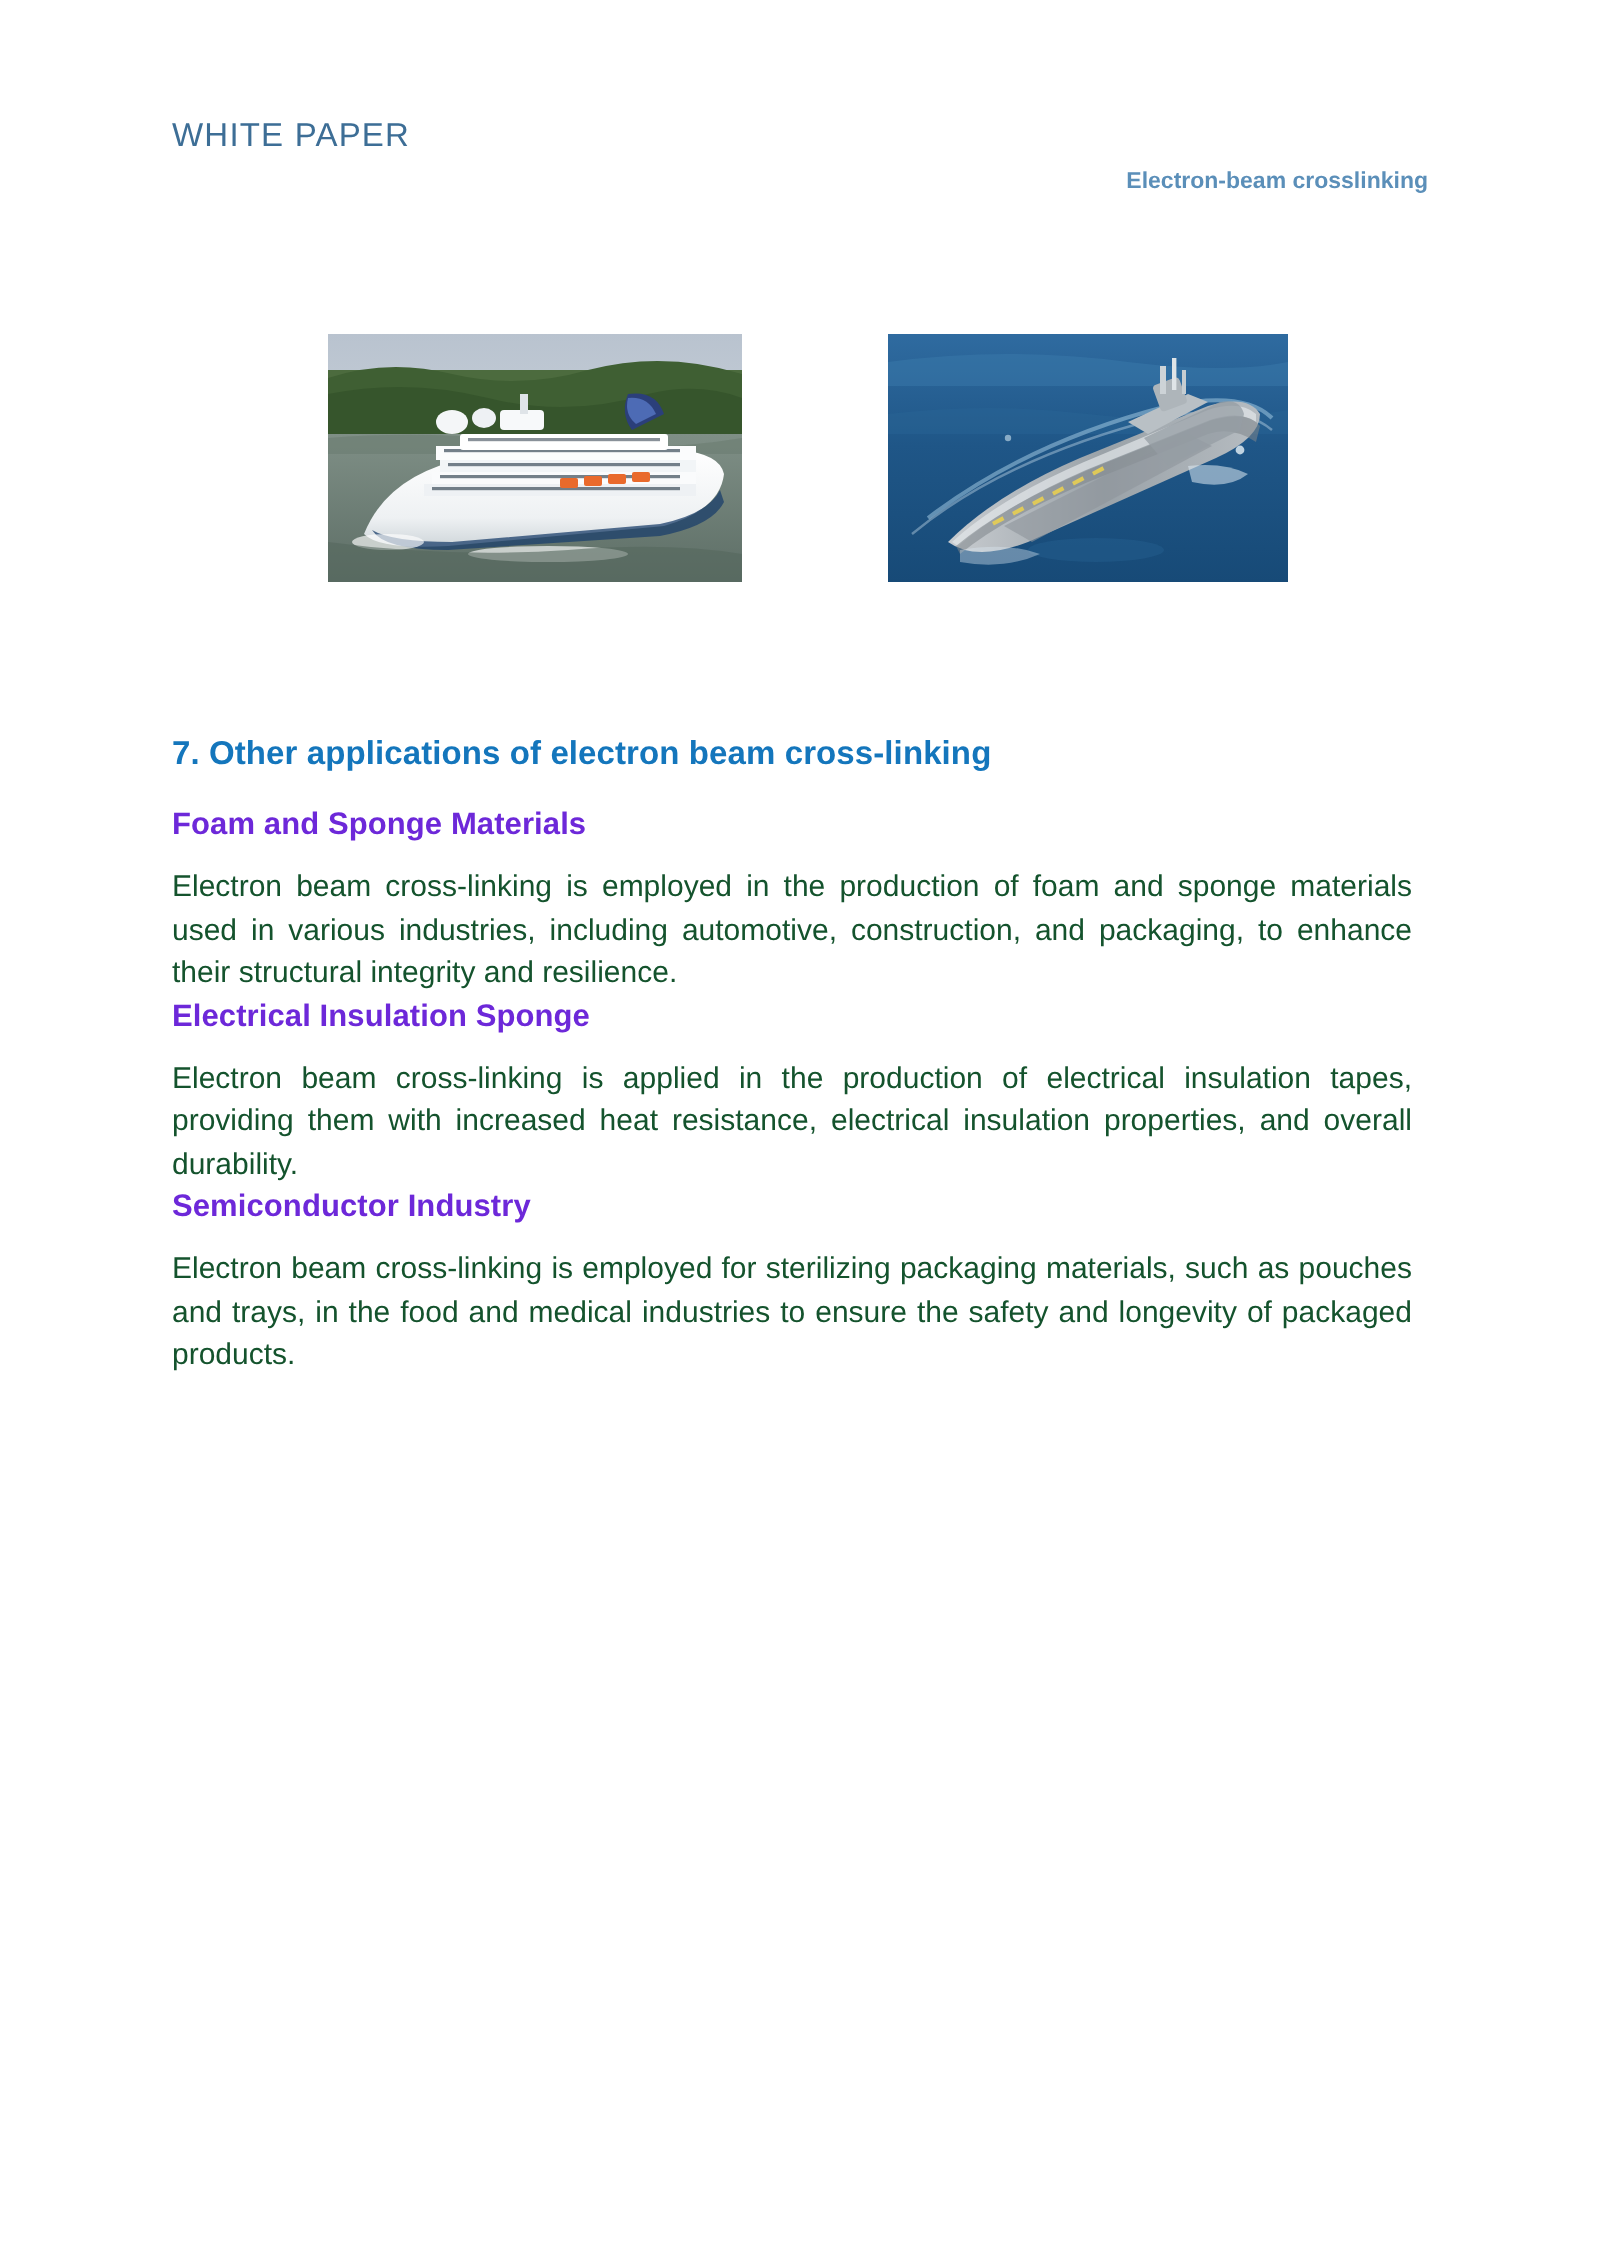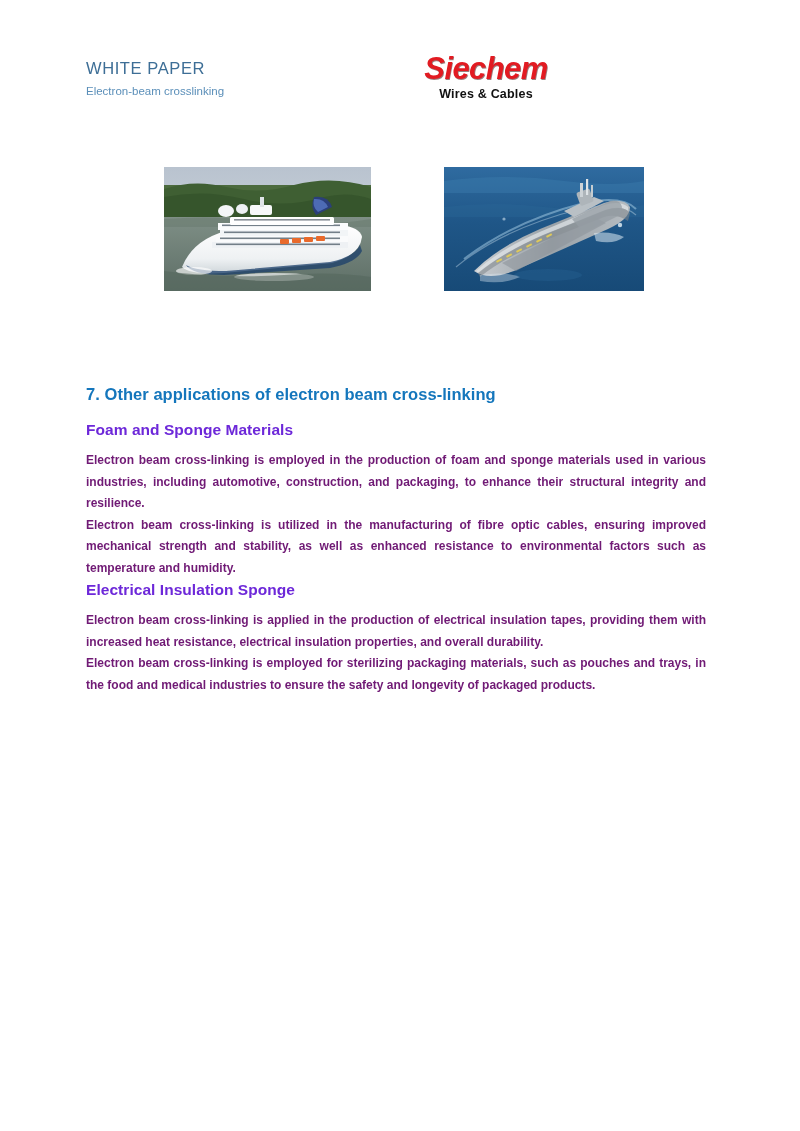--- a/index.html
+++ b/index.html
@@ -33,24 +33,25 @@
     font-size: 16.5px;
     letter-spacing: 0.6px;
     color: #3d6e96;
     font-weight: 400;
     line-height: 20px;
     white-space: nowrap;
   }
   .header-subtitle {
     font-size: 11.5px;
     color: #5b8fb9;
-    font-weight: 400;
+    font-weight: 700;
     line-height: 16px;
     margin-top: 5px;
     white-space: nowrap;
+    text-align: right;
   }
 
   .logo-block {
     position: absolute;
     right: 86px;
     top: 52px;
     width: 176px;
     text-align: center;
   }
   .logo-word {
@@ -108,62 +109,57 @@
   .content {
     position: absolute;
     left: 86px;
     top: 366px;
     width: 620px;
   }
   h1.section-title {
     font-size: 16.5px;
     font-weight: bold;
     color: #1476bc;
-    margin: 17px 0 14px 0;
+    margin: 0 0 14px 0;
     line-height: 22px;
     letter-spacing: 0.05px;
   }
   h2.sub-title {
     font-size: 15.5px;
     font-weight: bold;
     color: #6d28d9;
     margin: 0 0 10px 0;
     line-height: 21px;
     letter-spacing: 0.05px;
   }
   p.body-text {
-    font-size: 12px;
-    color: #701a75;
+    font-size: 15px;
+    color: #14532d;
     margin: 0 0 22px 0;
     line-height: 21.5px;
     text-align: justify;
     text-justify: inter-word;
-    font-weight: bold;
   }
   p.body-text:last-child {
     margin-bottom: 0;
   }
   .block {
     margin-bottom: 0;
   }
 </style>
 </head>
 <body>
 
 <div class="page">
 
   <div class="doc-header">
     <div class="header-title">WHITE PAPER</div>
     <div class="header-subtitle">Electron-beam crosslinking</div>
   </div>
 
-  <div class="logo-block">
-    <div class="logo-word">Siechem</div>
-    <div class="logo-tagline">Wires &amp; Cables</div>
-  </div>
 
   <div class="image-row">
 
     <div class="photo photo-cruise">
       <svg viewBox="0 0 207 124" preserveAspectRatio="none">
         <defs>
           <linearGradient id="skyGrad" x1="0" y1="0" x2="0" y2="1">
             <stop offset="0%" stop-color="#b9c3cf"></stop>
             <stop offset="100%" stop-color="#d6dde3"></stop>
           </linearGradient>
@@ -270,29 +266,29 @@
   <div class="content">
 
     <h1 class="section-title">7. Other applications of electron beam cross-linking</h1>
 
     <div class="block">
       <h2 class="sub-title">Foam and Sponge Materials</h2>
       <p class="body-text">Electron beam cross-linking is employed in the production of foam and sponge materials used in various industries, including automotive, construction, and packaging, to enhance their structural integrity and resilience.</p>
     </div>
 
     <div class="block">
-      <p class="body-text">Electron beam cross-linking is utilized in the manufacturing of fibre optic cables, ensuring improved mechanical strength and stability, as well as enhanced resistance to environmental factors such as temperature and humidity.</p>
     </div>
 
     <div class="block">
       <h2 class="sub-title">Electrical Insulation Sponge</h2>
       <p class="body-text">Electron beam cross-linking is applied in the production of electrical insulation tapes, providing them with increased heat resistance, electrical insulation properties, and overall durability.</p>
     </div>
 
     <div class="block">
+      <h2 class="sub-title">Semiconductor Industry</h2>
     </div>
 
     <div class="block">
       <p class="body-text">Electron beam cross-linking is employed for sterilizing packaging materials, such as pouches and trays, in the food and medical industries to ensure the safety and longevity of packaged products.</p>
     </div>
 
   </div>
 
 </div>
 

